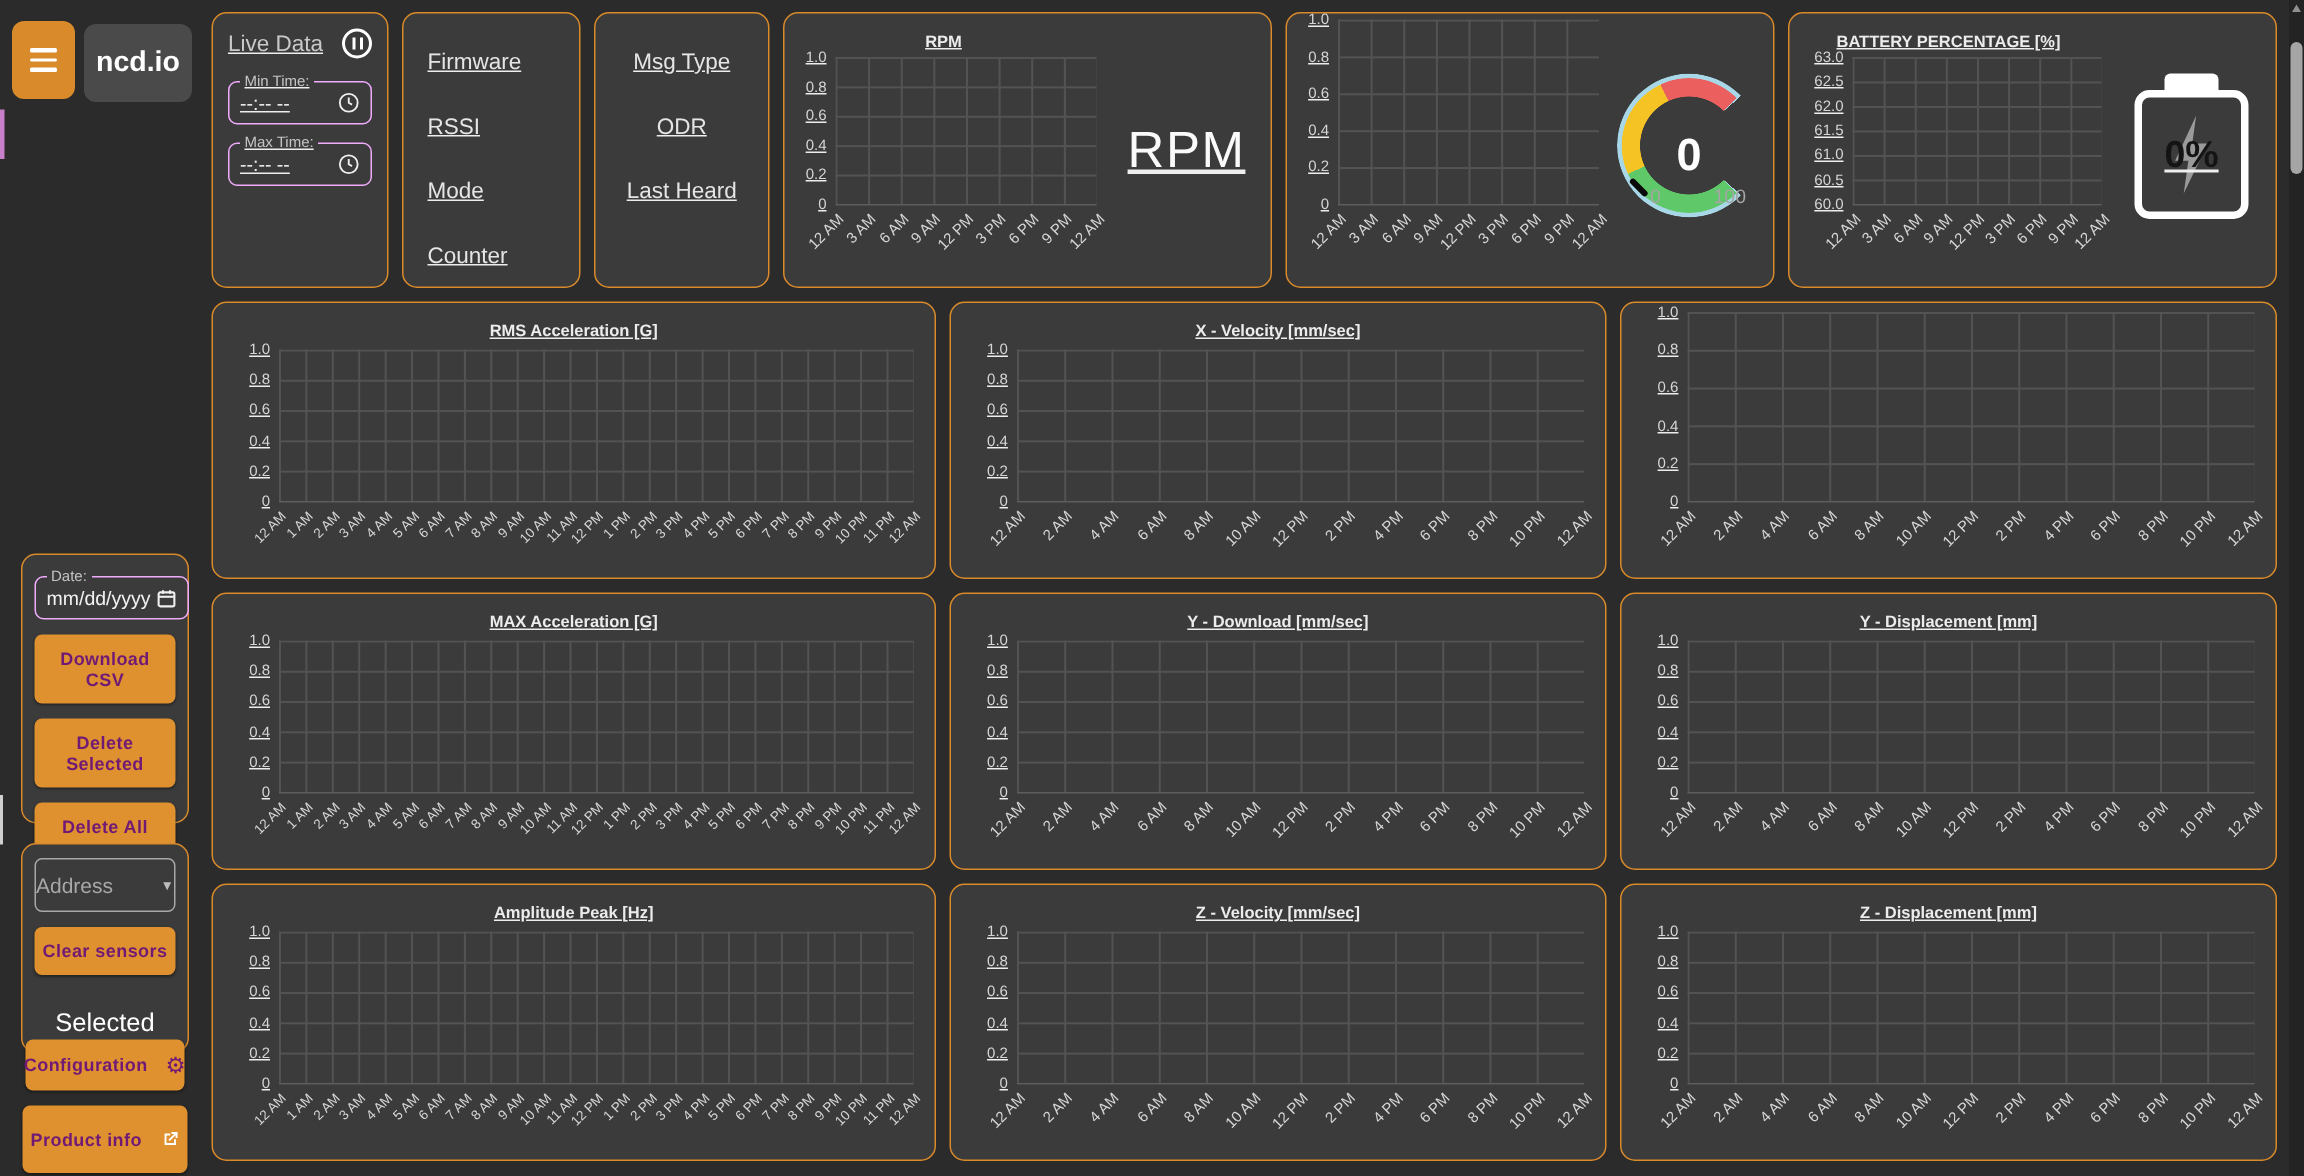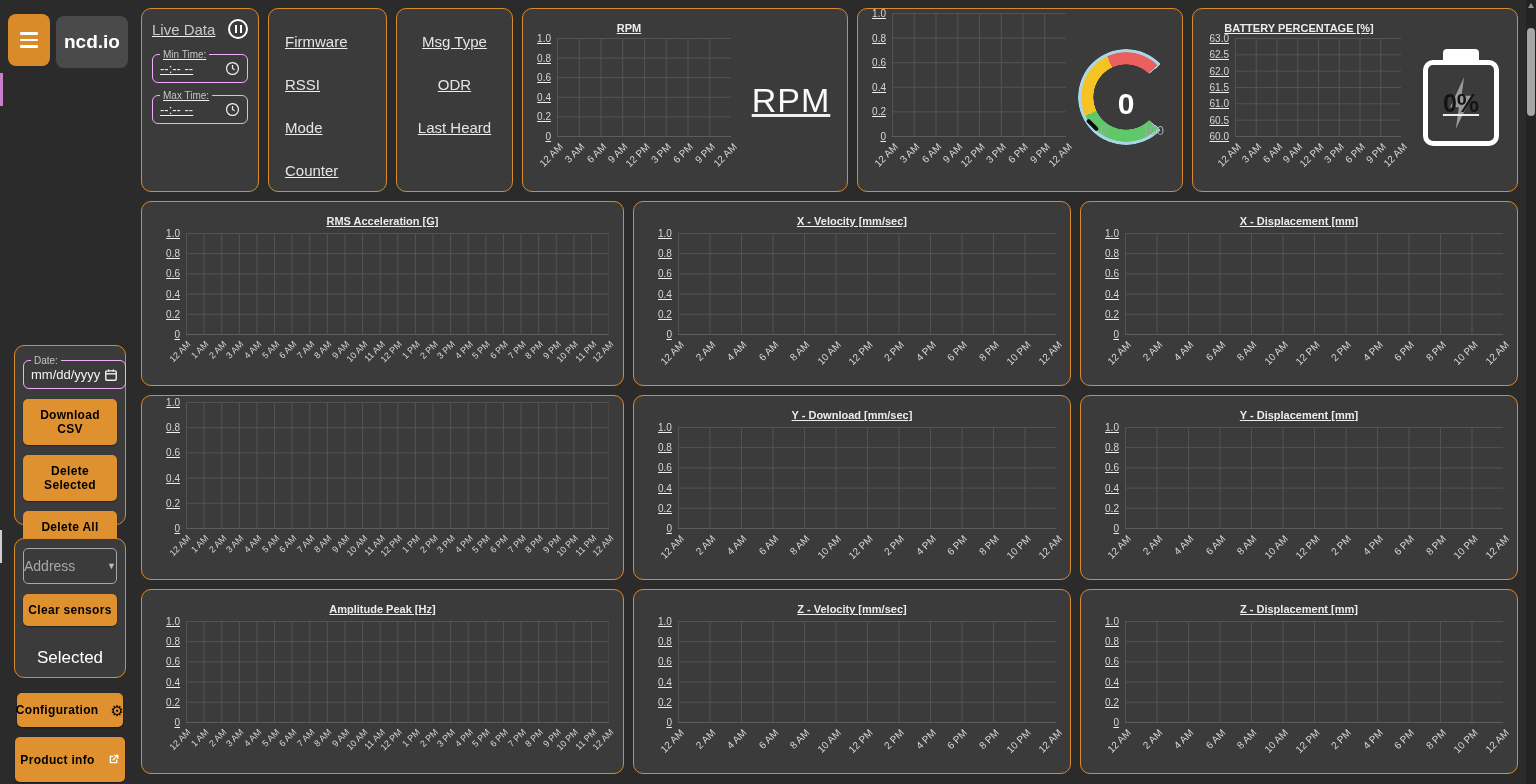--- a/index.html
+++ b/index.html
@@ -19,30 +19,30 @@
     display:flex; flex-direction:column; align-items:center; justify-content:center; gap:4px; }
   .hamburger .bar { width:18px; height:2.5px; background:#fff; border-radius:1px; }
   .logo { position:absolute; left:56px; top:16px; width:72px; height:52px;
     background:#4a4a4a; border-radius:8px; display:flex; align-items:center; justify-content:center;
     font-weight:700; font-size:19px; color:#fff; }
   .strip { position:absolute; left:0; }
   .strip.purple { top:73px; width:3px; height:33px; background:#c77fc9; }
   .strip.light  { top:530px; width:2px; height:33px; background:#cfcfcf; }
 
   .side-panel { position:absolute; left:14px; width:112px; background:#3b3b3b;
-    border:1px solid #d98a2b; border-radius:10px; padding:9px 8px; }
+    border:1px solid #d98a2b; border-radius:10px; padding:9px 8px;margin-top:24px; }
   .date-panel { top:345px; height:180px; display:flex; flex-direction:column; gap:10px; }
   .sensors-panel { top:538px; height:140px; display:flex; flex-direction:column; gap:10px; }
 
   fieldset.field { border:1px solid #f0abfc; border-radius:6px; padding:1px 7px 6px; background:transparent; }
   fieldset.field legend { font-size:10px; color:#c4c4c4; padding:0 3px; }
   .field-row { display:flex; align-items:center; justify-content:space-between; gap:4px; }
   .field-value { font-size:13px; color:#f2f2f2; white-space:nowrap; }
 
-  .btn { background:#e0912f; color:#000000; border:none; border-radius:5px;
+  .btn { background:#e0912f; color:#701a75; border:none; border-radius:5px;
     font-family:inherit; font-weight:700; font-size:12px; letter-spacing:.3px;
     padding:9px 4px; width:100%; cursor:pointer; box-shadow:0 1px 2px rgba(0,0,0,.4); }
   .btn-row { display:flex; align-items:center; justify-content:center; gap:12px; }
 
   .select { border:1px solid #a8a8a8; border-radius:5px; height:38px; display:flex;
     align-items:center; justify-content:space-between; padding:0 0; color:#a8a8a8;
     font-size:14px; cursor:pointer; }
   .caret { font-size:9px; color:#bdbdbd; }
   .selected-label { color:#fff; font-size:17px; text-align:center; margin-top:12px; }
 
@@ -547,21 +547,20 @@
             </span>
             <span class="xtick-wrap">
               <span class="xtick">10 PM</span>
             </span>
             <span class="xtick-wrap">
               <span class="xtick">12 AM</span>
             </span>
           </div>
       </section>
       <section class="panel chart-panel col-b">
-        <div class="chart-title">X - Displacement [mm]</div>
         <div class="plot-row">
           <div class="ylabels">
               <span class="ytick">1.0</span>
               <span class="ytick">0.8</span>
               <span class="ytick">0.6</span>
               <span class="ytick">0.4</span>
               <span class="ytick">0.2</span>
               <span class="ytick">0</span>
             </div>
           <div class="plot cols12"></div>
@@ -605,20 +604,21 @@
             </span>
             <span class="xtick-wrap">
               <span class="xtick">12 AM</span>
             </span>
           </div>
       </section>
     </div>
 
     <div class="row row-charts">
       <section class="panel chart-panel col-a">
+        <div class="chart-title">MAX Acceleration [G]</div>
         <div class="plot-row">
           <div class="ylabels">
               <span class="ytick">1.0</span>
               <span class="ytick">0.8</span>
               <span class="ytick">0.6</span>
               <span class="ytick">0.4</span>
               <span class="ytick">0.2</span>
               <span class="ytick">0</span>
             </div>
           <div class="plot cols24"></div>

